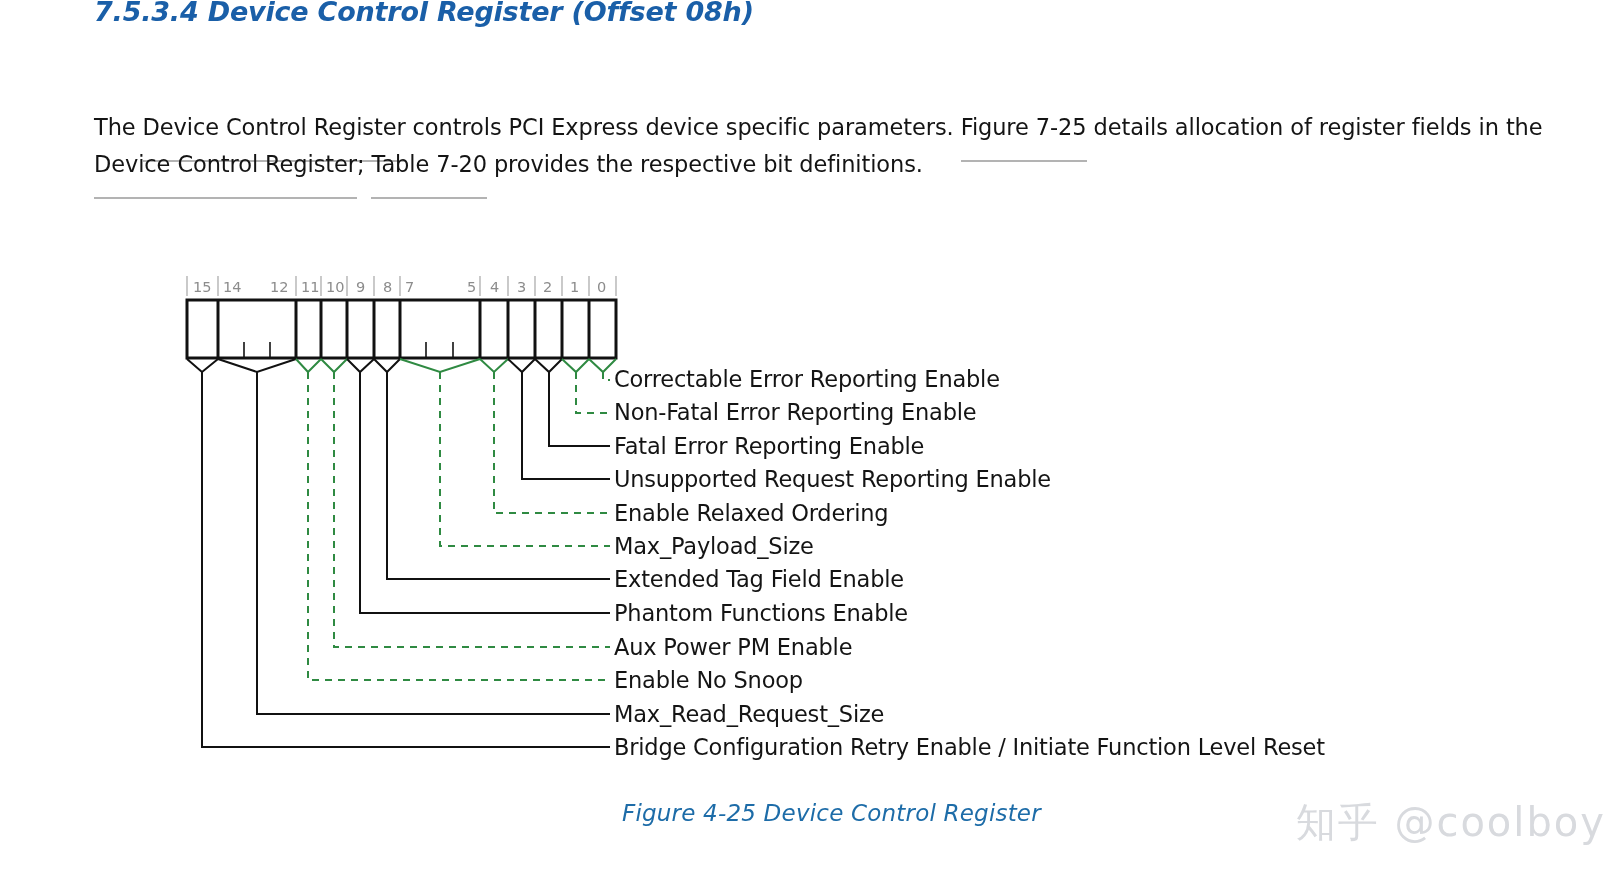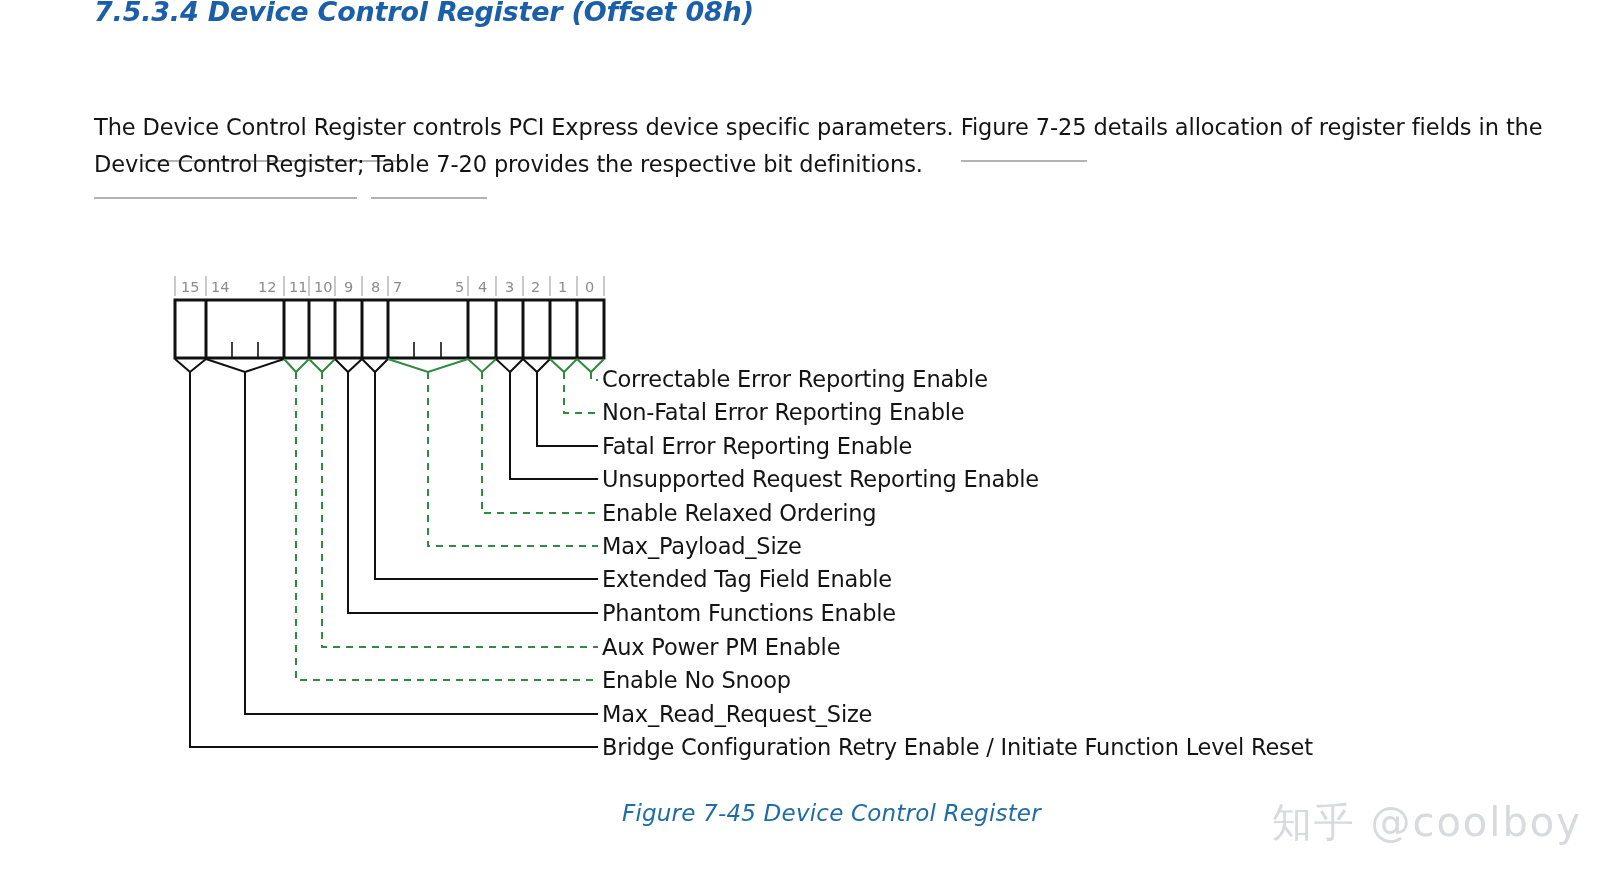--- a/index.html
+++ b/index.html
@@ -42,21 +42,21 @@
     letter-spacing: -0.1px;
   }
   .xref {
     border-bottom: 2.5px solid #b3b3b3;
     padding-bottom: 20px;
   }
 
   
   #register-figure {
     position: absolute;
-    left: 0;
+    left: 12px;
     top: 258px;
     width: 1402px;
     height: 520px;
   }
   #register-figure svg {
     display: block;
   }
 
   .bitnum {
     font-family: "DejaVu Sans", sans-serif;
@@ -78,21 +78,21 @@
     font-size: 23px;
     font-style: italic;
     color: #1d6ca8;
     letter-spacing: 0.2px;
     white-space: nowrap;
   }
 
   
   #watermark {
     position: absolute;
-    right: 40px;
+    right: 16px;
     top: 795px;
     font-size: 40px;
     color: #d8dade;
     letter-spacing: 2px;
     white-space: nowrap;
     user-select: none;
   }
 </style>
 </head>
 <body>
@@ -227,15 +227,15 @@
       <text class="fieldlabel" x="602" y="363">Phantom Functions Enable</text>
       <text class="fieldlabel" x="602" y="397">Aux Power PM Enable</text>
       <text class="fieldlabel" x="602" y="430">Enable No Snoop</text>
       <text class="fieldlabel" x="602" y="464">Max_Read_Request_Size</text>
       <text class="fieldlabel" x="602" y="497">Bridge Configuration Retry Enable / Initiate Function Level Reset</text>
     </g>
 
   </svg>
 </div>
 
-<div id="figure-caption">Figure  7-45  Device Control Register</div>
+<div id="figure-caption">Figure  4-25  Device Control Register</div>
 
 <div id="watermark">知乎 @coolboy</div>
 
 </body></html>

